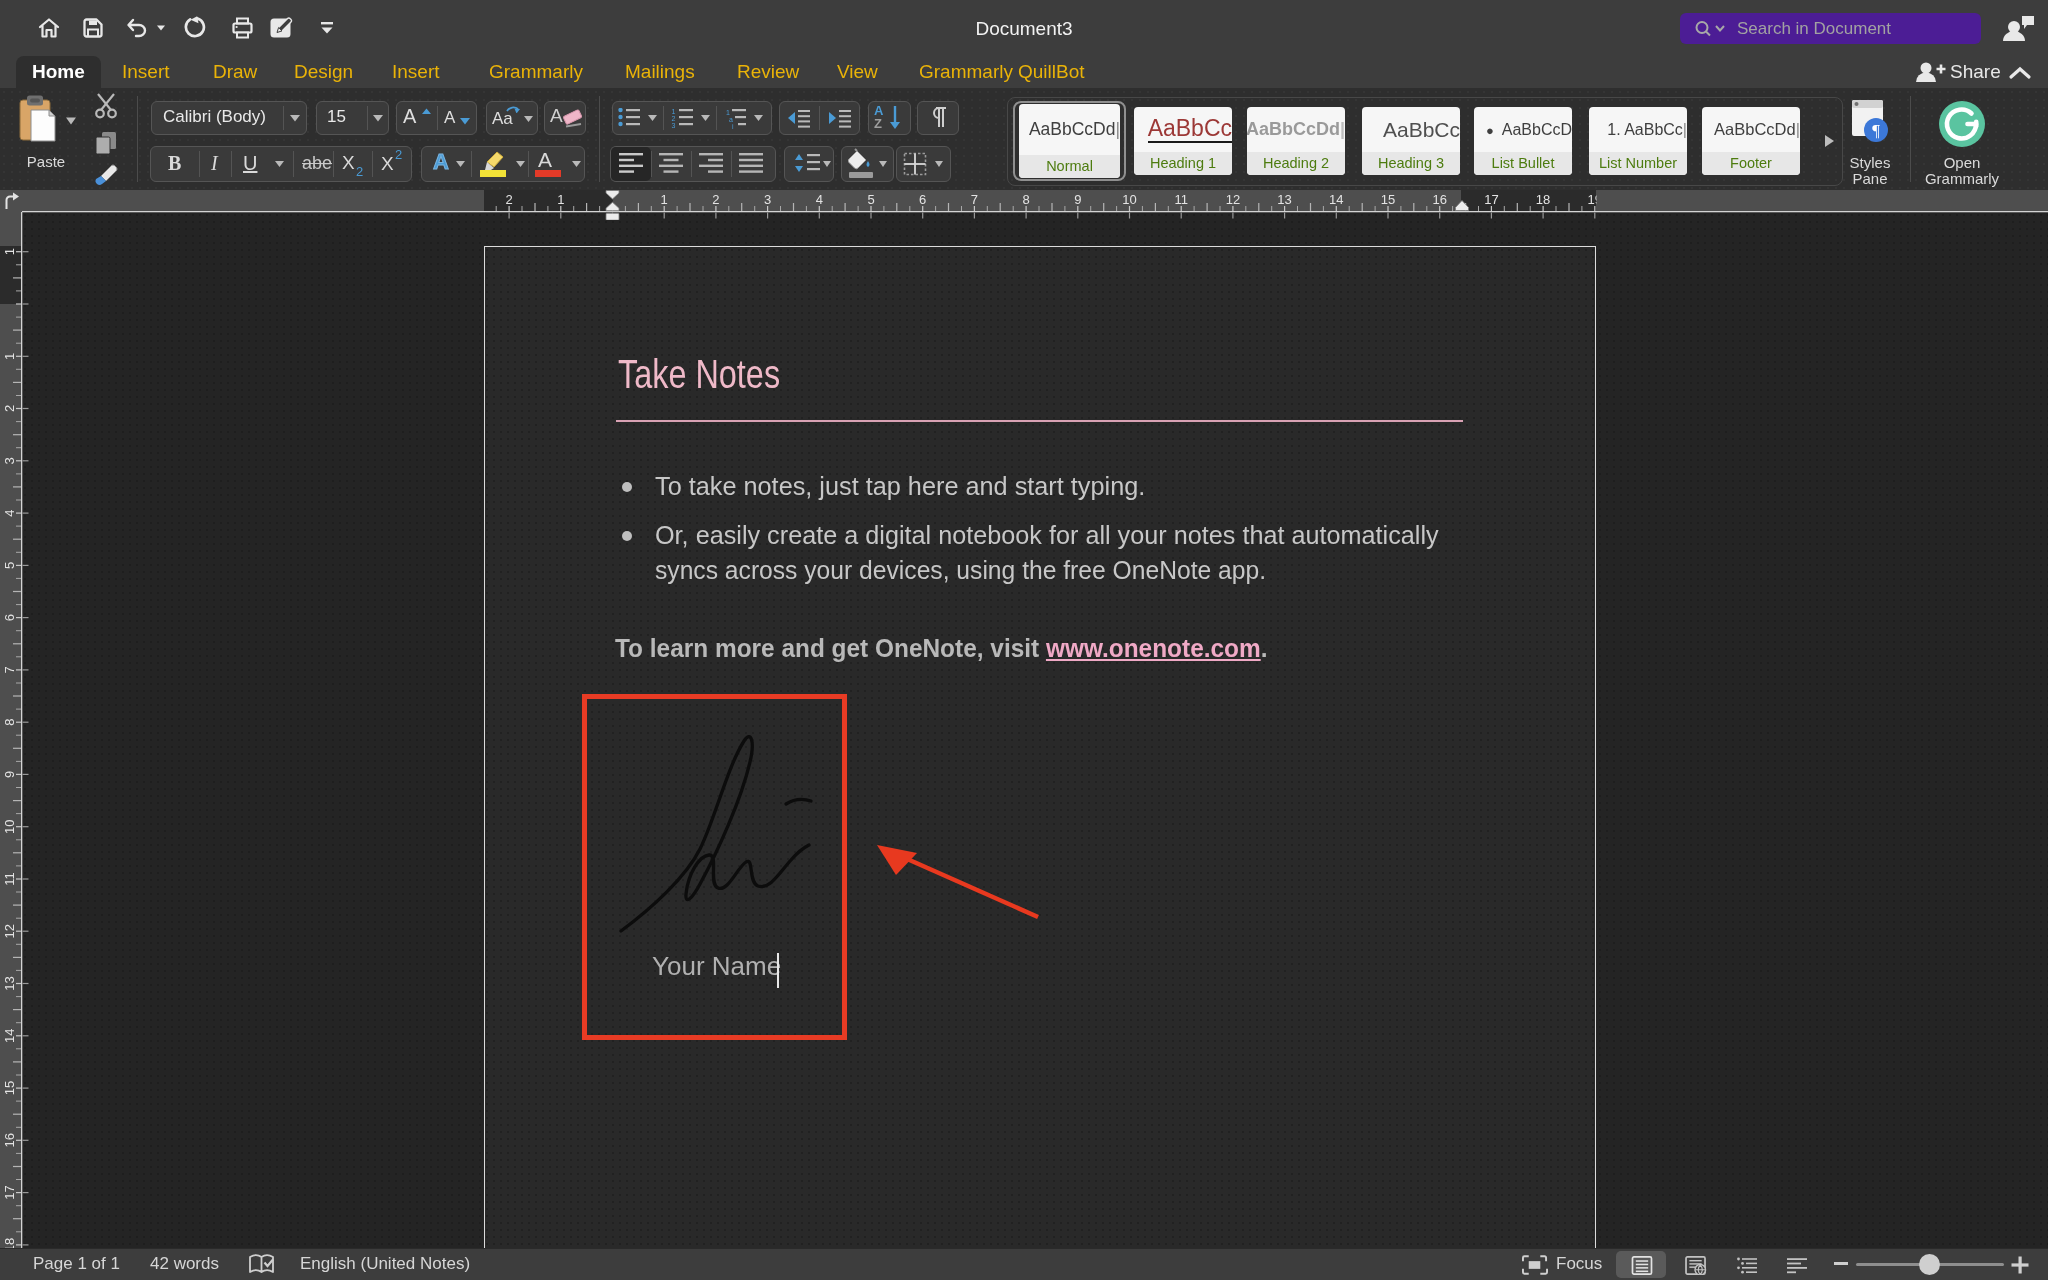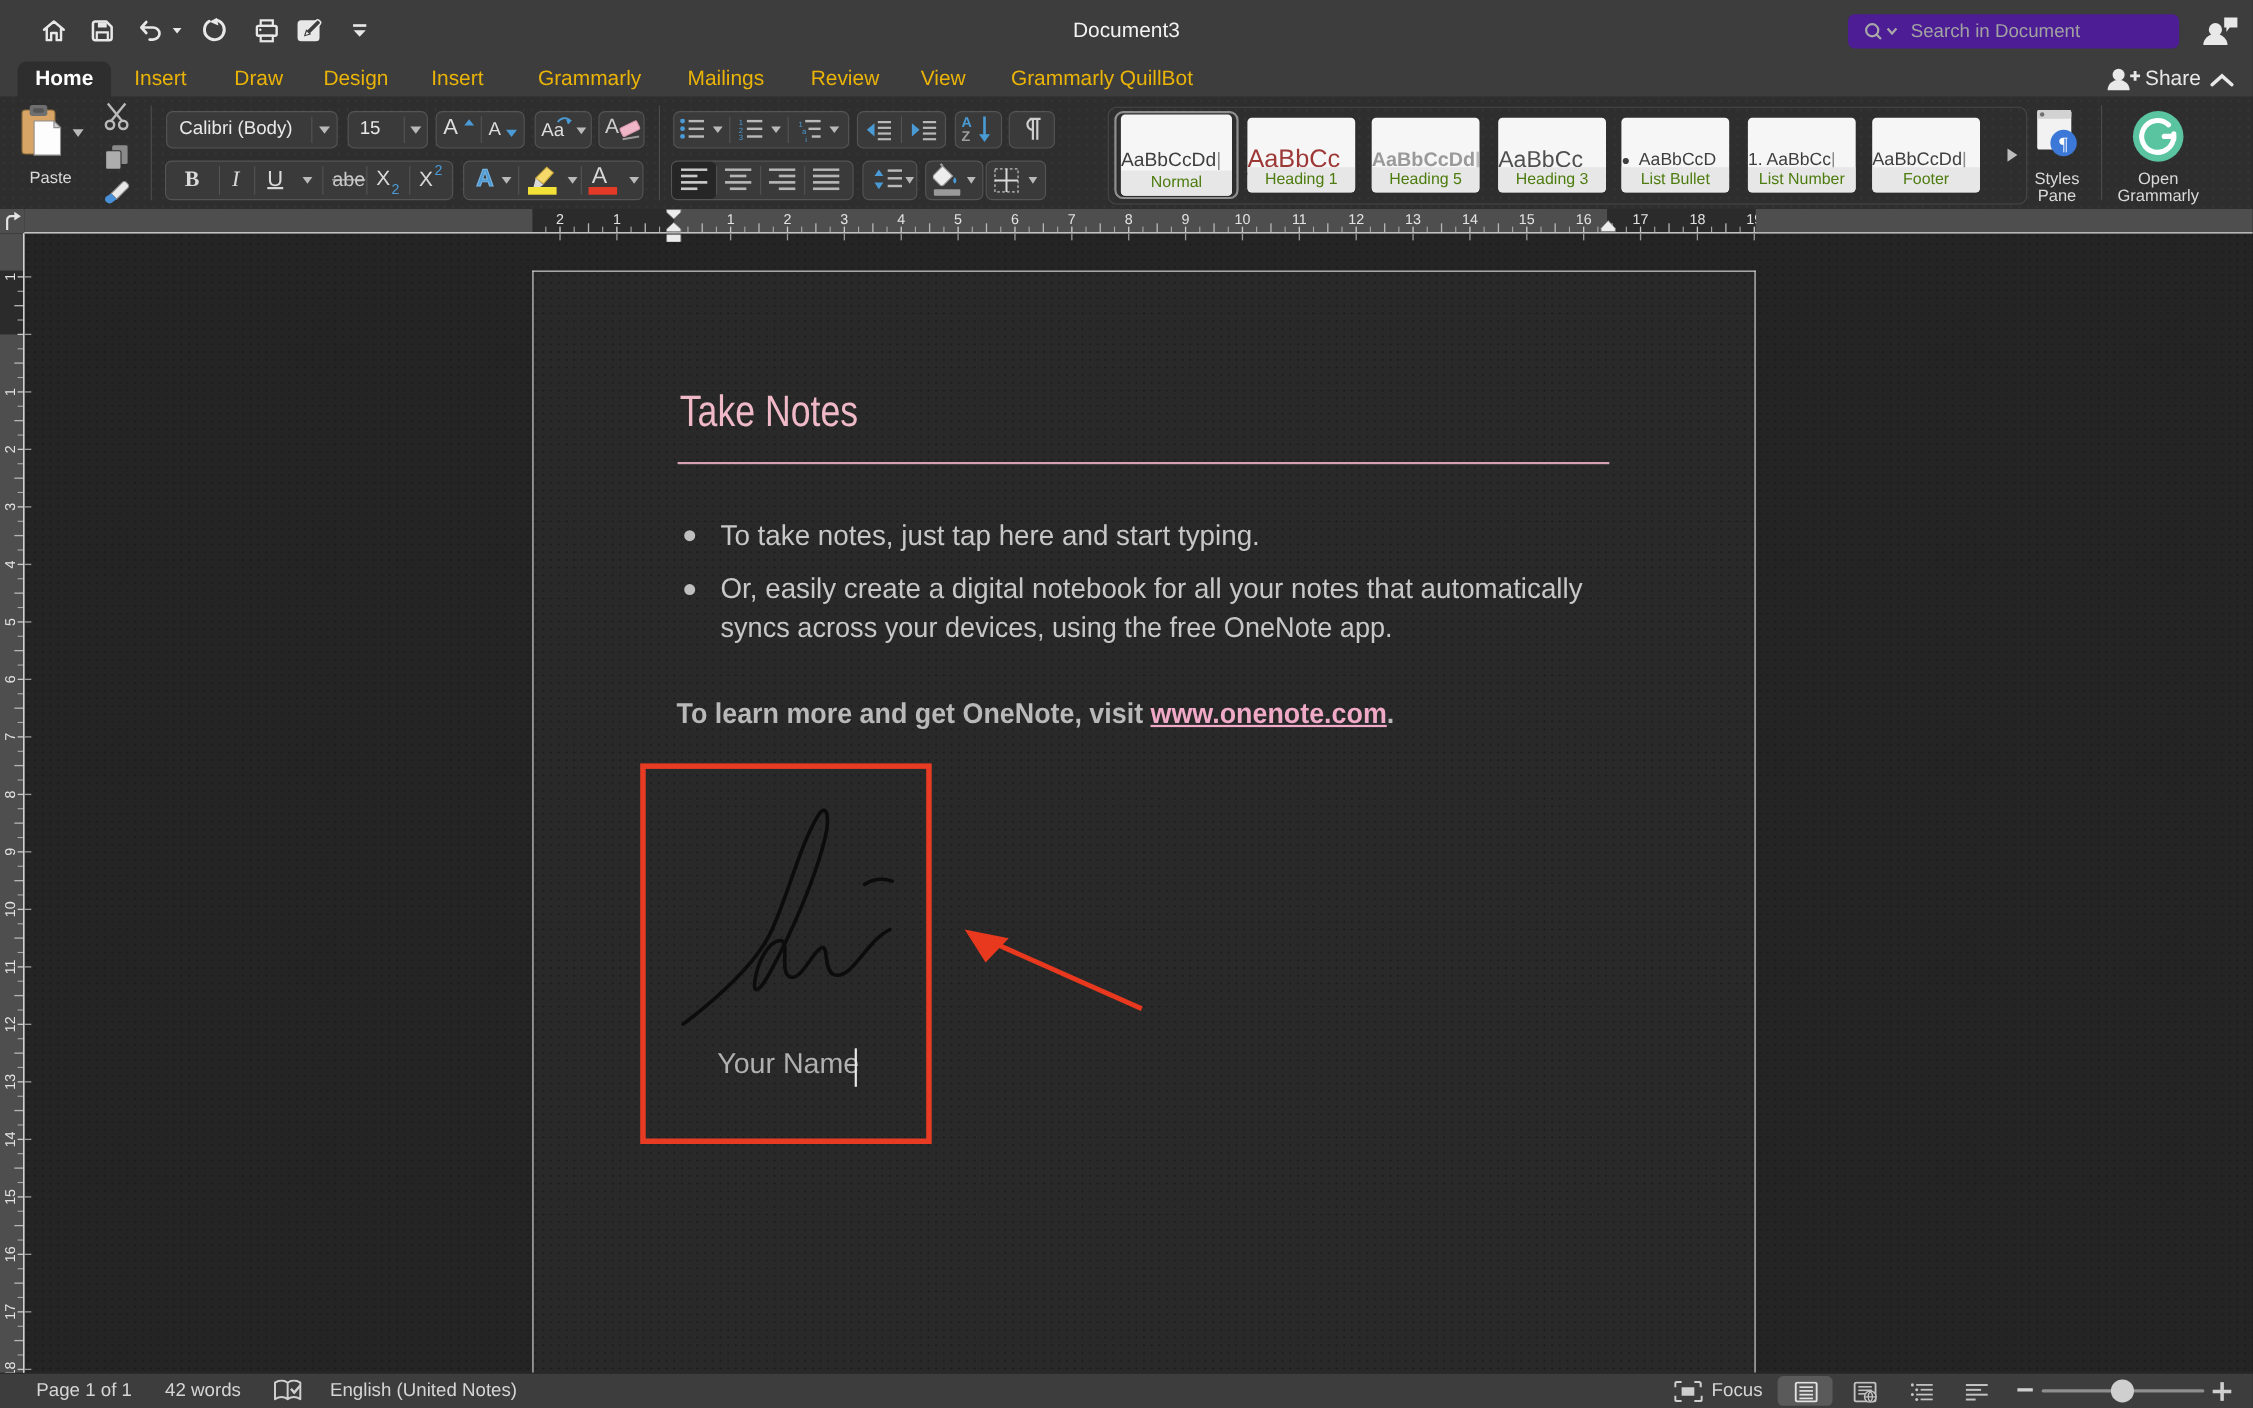--- a/index.html
+++ b/index.html
@@ -15,21 +15,21 @@
 
 #ribbon{position:absolute;left:0;top:88px;width:2048px;height:102px;background:#2e2e2e;
  background-image:radial-gradient(rgba(255,255,255,.035) 1px,transparent 1px);background-size:8px 8px}
 .rbtn{position:absolute;background:#3a3a3a;border:1px solid #555;border-radius:6px}
 .rsep{position:absolute;top:96px;width:1px;height:86px;background:#4c4c4c}
 .subsep{position:absolute;width:1px;background:#545454}
 .rlabel{position:absolute;font-size:15px;color:#dadada;text-align:center;line-height:15px}
 
 .card{position:absolute;top:107px;width:98px;height:68px;background:#f6f6f6;border-radius:4px;overflow:hidden}
 .card .lbl{position:absolute;left:0;bottom:0;width:100%;height:23px;background:#e7e7e7;color:#4d7c0f;font-size:14.5px;text-align:center;line-height:23px}
-.card .pv{position:absolute;left:0;top:16px;width:100%;height:45px;display:flex;align-items:center;justify-content:flex-start;white-space:nowrap}
+.card .pv{position:absolute;left:0;top:0;width:100%;height:45px;display:flex;align-items:center;justify-content:flex-end;white-space:nowrap}
 #corner{position:absolute;left:0;top:190px;width:22px;height:22px;background:#4e4e4e}
 #vline{position:absolute;left:21px;top:212px;width:1.3px;height:1036px;background:#d4d4d4;z-index:5}
 
 #doc{position:absolute;left:22px;top:212px;width:2026px;height:1036px;background:#242424}
 #page{position:absolute;left:462px;top:34px;width:1112px;height:1002px;background:#292929;border:1px solid #dcdcdc;border-bottom:none}
 .dtxt{position:absolute;white-space:nowrap;transform-origin:0 0}
 
 #status{position:absolute;left:0;top:1248px;width:2048px;height:32px;background:#3d3d3d;border-top:1px solid #2a2a2a}
 .stxt{position:absolute;top:1248px;height:32px;line-height:32px;font-size:17px;color:#d6d6d6;white-space:nowrap}
 
@@ -340,21 +340,21 @@
     <div class="card" style="left:1134px;top:107px;width:98px;height:68px">
       <div class="pv" style="height:45px">
         <span style="font-size:23px;color:#9c3836;border-bottom:2.5px solid #1a1a1a;line-height:25px">AaBbCc</span>
       </div>
       <div class="lbl">Heading 1</div>
     </div>
     <div class="card" style="left:1247px;top:107px;width:98px;height:68px">
       <div class="pv" style="height:45px">
         <span style="font-size:18px;color:#9a9a9a;font-weight:bold">AaBbCcDd<span style="color:#bdbdbd">|</span></span>
       </div>
-      <div class="lbl">Heading 5</div>
+      <div class="lbl">Heading 2</div>
     </div>
     <div class="card" style="left:1362px;top:107px;width:98px;height:68px">
       <div class="pv" style="height:45px">
         <span style="font-size:21px;color:#4f4f4f">AaBbCc</span>
       </div>
       <div class="lbl">Heading 3</div>
     </div>
     <div class="card" style="left:1474px;top:107px;width:98px;height:68px">
       <div class="pv" style="height:45px">
         <span style="font-size:16px;color:#3f3f3f"><span style="font-size:13px">●</span>&nbsp; AaBbCcD</span>

